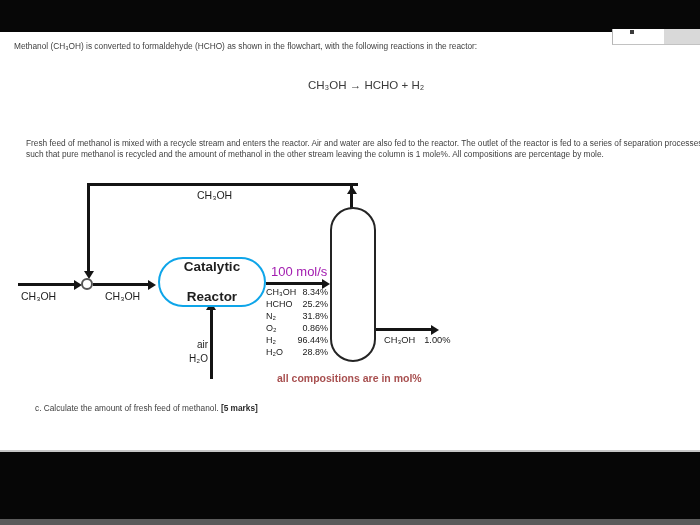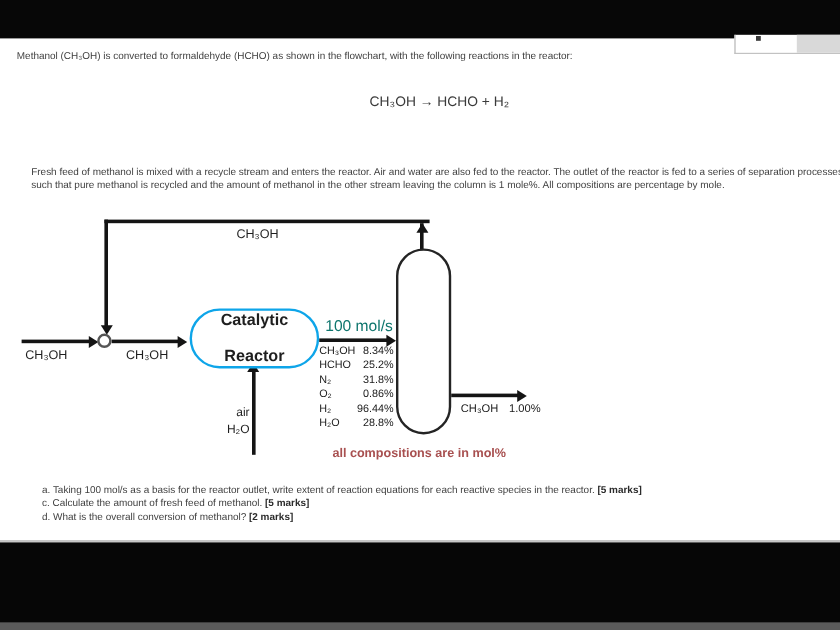--- a/index.html
+++ b/index.html
@@ -26,21 +26,21 @@
   .ah{width:0;height:0;}
   .ah-right{border-top:5px solid transparent;border-bottom:5px solid transparent;border-left:8px solid #141414;}
   .ah-up{border-left:5px solid transparent;border-right:5px solid transparent;border-bottom:8px solid #141414;}
   .ah-down{border-left:5px solid transparent;border-right:5px solid transparent;border-top:8px solid #141414;}
   .mixer{left:81px;top:278px;width:12px;height:12px;border:2px solid #555;border-radius:50%;background:#fff;box-sizing:border-box;z-index:2;}
   .reactor{left:158px;top:257px;width:108px;height:50px;border:2px solid #0ea5e9;border-radius:25px;background:#fff;box-sizing:border-box;
     display:flex;flex-direction:column;align-items:center;justify-content:space-between;
     font-size:13.5px;font-weight:600;line-height:16.5px;color:#1e1e1e;z-index:2;}
   .column{left:330px;top:207px;width:46px;height:155px;border:2px solid #242424;border-radius:24px;background:#fff;box-sizing:border-box;z-index:2;}
   .flabel{font-size:10.5px;color:#1e1e1e;white-space:nowrap;}
-  .rate{left:271px;top:264px;font-size:13px;font-weight:500;color:#0f766e;white-space:nowrap;}
+  .rate{left:271px;top:264px;font-size:13px;font-weight:500;color:#a21caf;white-space:nowrap;}
   .comp{left:266px;top:287px;width:62px;font-size:9px;line-height:11.9px;color:#1a1a1a;}
   .comp-row{display:flex;justify-content:space-between;}
   .sidefeed{left:166px;top:338px;width:42px;text-align:right;font-size:10px;line-height:13.5px;color:#1e1e1e;}
   .product-label{left:384px;top:335px;font-size:9.3px;color:#1a1a1a;white-space:nowrap;}
   .product-label span{margin-right:9px;}
   .note{left:277px;top:372px;font-size:10.5px;font-weight:700;color:#a85050;white-space:nowrap;}
   
   .questions{left:35px;top:403px;width:660px;font-size:8.3px;line-height:11px;color:#3f3f3f;}
   .questions p{margin:0;}
   .questions b{color:#2b2b2b;}
@@ -127,20 +127,18 @@
 
 <div class="abs ln" style="left:376px;top:328px;width:57px;height:3px;"></div>
 <div class="abs ah ah-right" style="left:431px;top:325px;"></div>
 <div class="abs product-label">
   <span>CH₃OH</span><span style="margin-right:16px;">1.00%</span>
 </div>
 
 <div class="abs note">all compositions are in mol%</div>
 
 <div class="abs questions">
-  <p><span>a. Taking 100 mol/s as a basis for the reactor outlet, write extent of reaction equations for each reactive species in the reactor. </span><b>[5 marks]</b></p>
   <p><span>c. Calculate the amount of fresh feed of methanol. </span><b>[5 marks]</b></p>
-  <p><span>d. What is the overall conversion of methanol? </span><b>[2 marks]</b></p>
 </div>
 
 <div class="abs sep-line"></div>
 <div class="abs bottom-bar"></div>
 <div class="abs bottom-strip"></div>
 
 </body></html>

